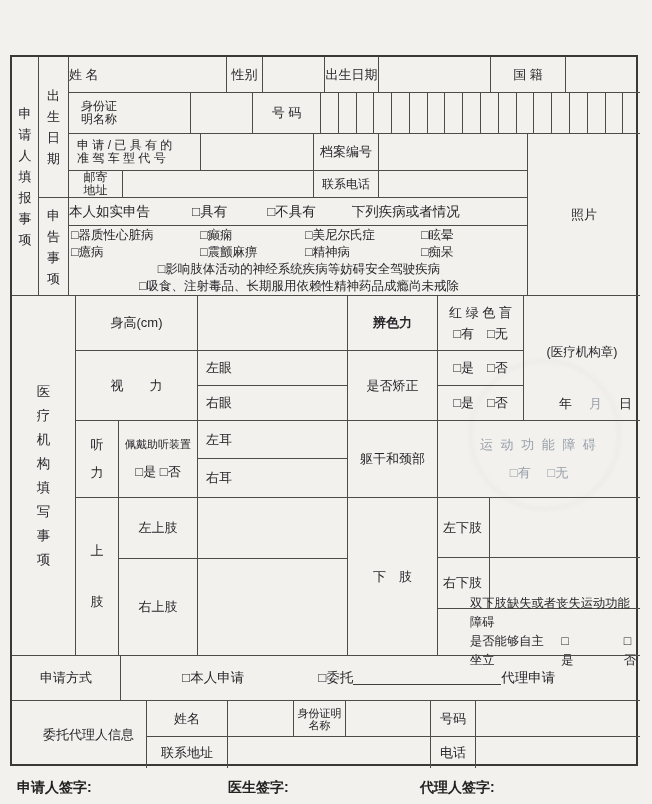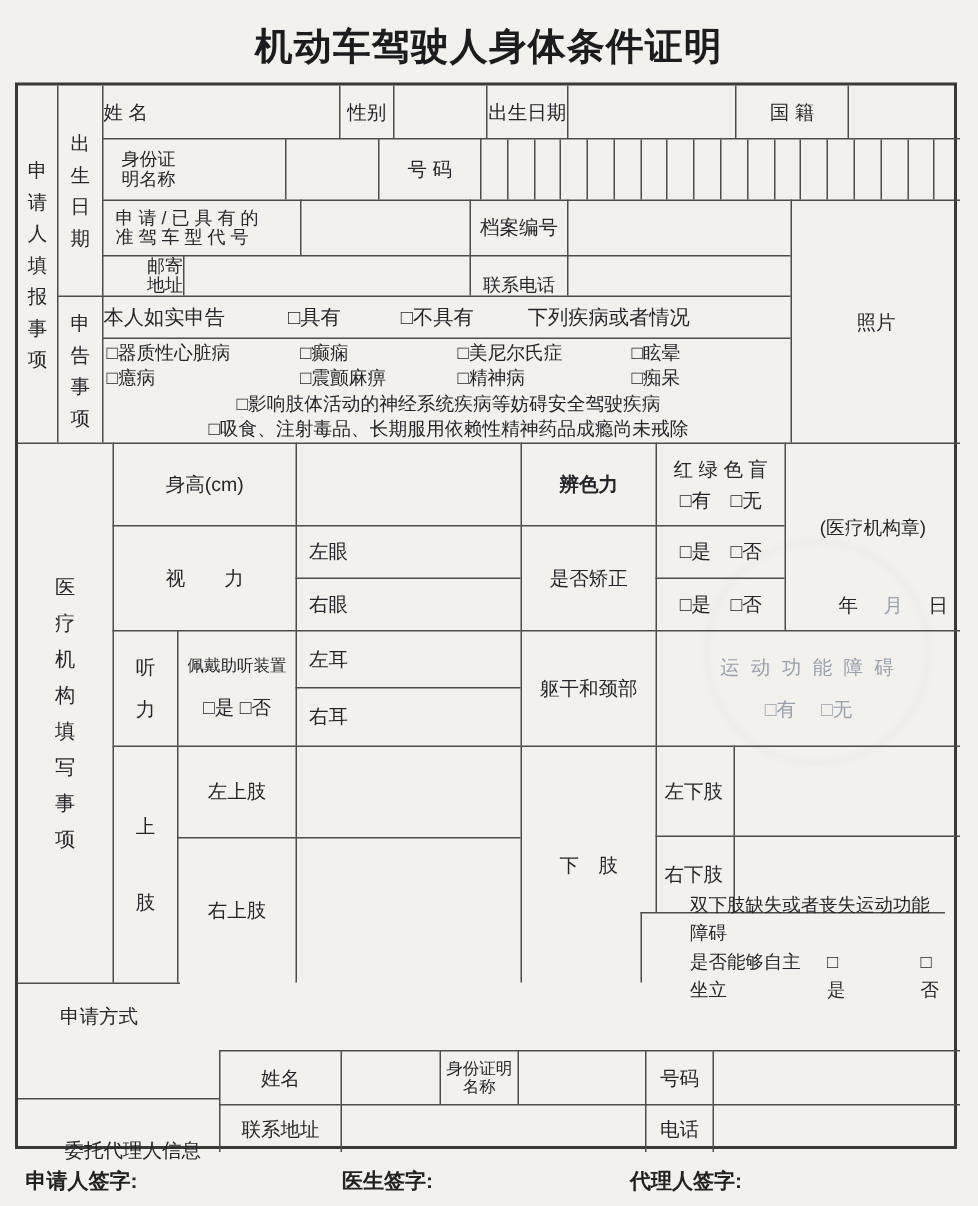--- a/index.html
+++ b/index.html
@@ -37,21 +37,21 @@
     font-size:13px;line-height:16px;
     display:flex;align-items:center;
   }
   .no-l{border-left:none;}
   .no-t{border-top:none;}
   .center{justify-content:center;text-align:center;}
   .col{flex-direction:column;justify-content:center;}
   .pad14{}
   .pad8{padding-left:8px;}
   .pad5{padding-left:5px;}
-  .small{font-size:12px;line-height:13px;align-items:flex-end;}
+  .small{font-size:12px;line-height:13px;}
   .tiny{font-size:11px;line-height:12px;}
   .vert{justify-content:center;}
   .vert span{display:block;width:1.15em;word-break:break-all;text-align:center;}
   .lh21 span{line-height:21px;}
   .lh24 span{line-height:24px;font-size:13.5px;}
   .gapcol{flex-direction:column;justify-content:space-around;align-items:center;}
   .idrow{display:flex;width:100%;height:100%;}
   .idbox{flex:1;border-left:1px solid var(--line);}
   .idbox.first{border-left:none;}
   .faded{color:var(--faded);}
@@ -80,21 +80,20 @@
   .sig{position:absolute;top:779px;font-size:14px;font-weight:600;color:#222;}
   .ls2{letter-spacing:2px;}
   .wm{position:absolute;left:470px;top:360px;width:150px;height:150px;border-radius:50%;
       border:2px solid rgba(150,158,170,0.10);filter:blur(2px);}
 </style>
 </head>
 <body>
 
 <div class="page">
   <div class="wm"></div>
-  <div class="title">机动车驾驶人身体条件证明</div>
 
   <div class="sheet">
 
     <div class="cell no-l no-t vert lh21" style="left:0;top:0;width:26px;height:238px;">
         <span>申请人填报事项</span>
       </div>
     <div class="cell no-t vert lh21" style="left:26px;top:0;width:30px;height:140px;">
         <span>出生日期</span>
       </div>
 
@@ -277,34 +276,40 @@
         <span>下　肢</span>
       </div>
     <div class="cell pad5" style="left:425px;top:440px;width:52px;height:60px;">
         <span>左下肢</span>
       </div>
     <div class="cell" style="left:477px;top:440px;width:151px;height:60px;"></div>
     <div class="cell pad5" style="left:425px;top:500px;width:52px;height:51px;">
         <span>右下肢</span>
       </div>
     <div class="cell" style="left:477px;top:500px;width:151px;height:51px;"></div>
-    <div class="cell lowerq" style="left:415px;top:551px;width:203px;height:47px;padding-left:32px;">
+    <div class="cell lowerq" style="left:425px;top:551px;width:203px;height:47px;padding-left:32px;">
       <div>双下肢缺失或者丧失运动功能障碍</div>
       <div class="q2">
         <span>是否能够自主坐立</span>
         <span class="qy">□是</span>
         <span class="qn">□否</span>
       </div>
     </div>
 
     <div class="cell no-l center" style="left:0;top:598px;width:108px;height:45px;">
         <span>申请方式</span>
       </div>
-
-    <div class="cell no-l center" style="left:0;top:675px;width:134px;height:68px;padding-left:19px;">
+    <div class="cell method-row" style="left:108px;top:598px;width:520px;height:45px;">
+      <span class="m1">□本人申请</span>
+      <span class="m2">□委托</span>
+      <span class="uline"></span>
+      <span>代理申请</span>
+    </div>
+
+    <div class="cell no-l center" style="left:0;top:643px;width:134px;height:68px;padding-left:19px;">
         <span>委托代理人信息</span>
       </div>
     <div class="cell center" style="left:134px;top:643px;width:81px;height:36px;">
         <span>姓名</span>
       </div>
     <div class="cell" style="left:215px;top:643px;width:66px;height:36px;"></div>
     <div class="cell col center tiny" style="left:281px;top:643px;width:52px;height:36px;">
       <span>身份证明</span>
       <span>名称</span>
     </div>

